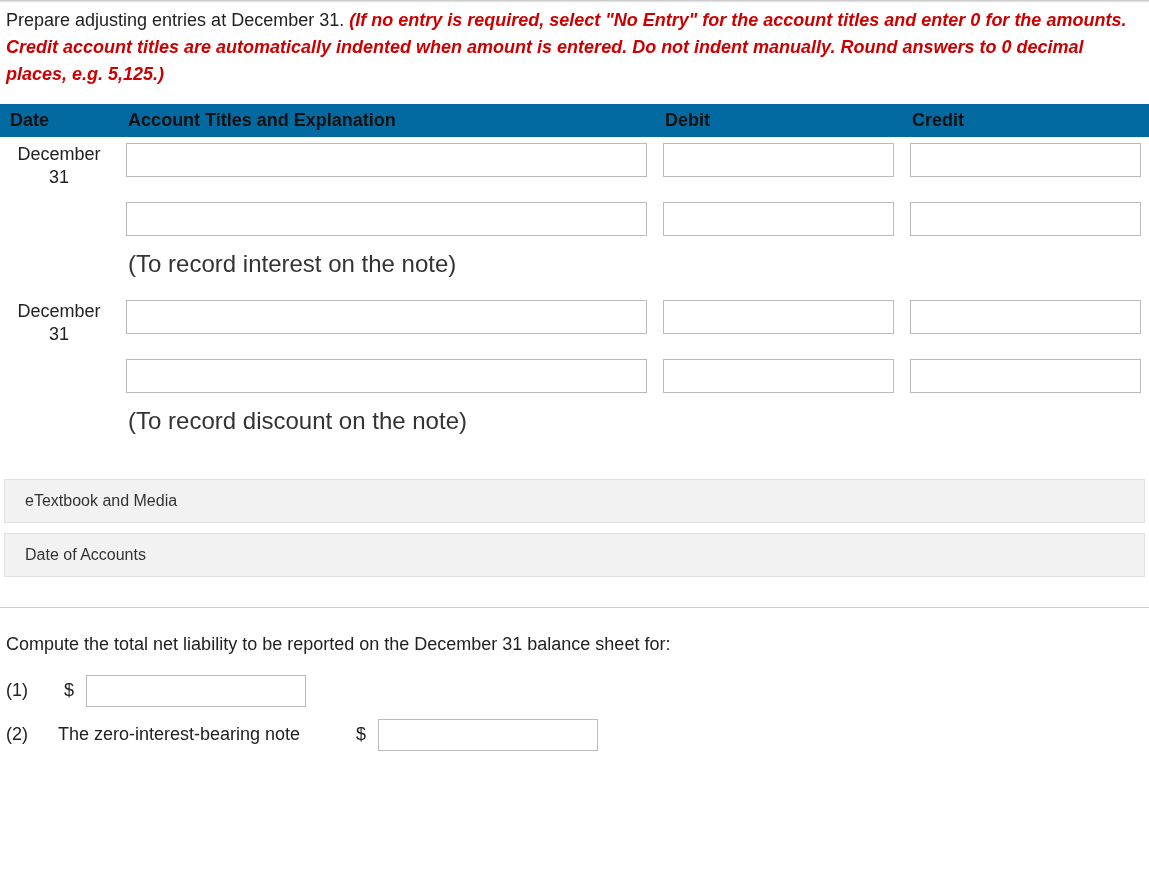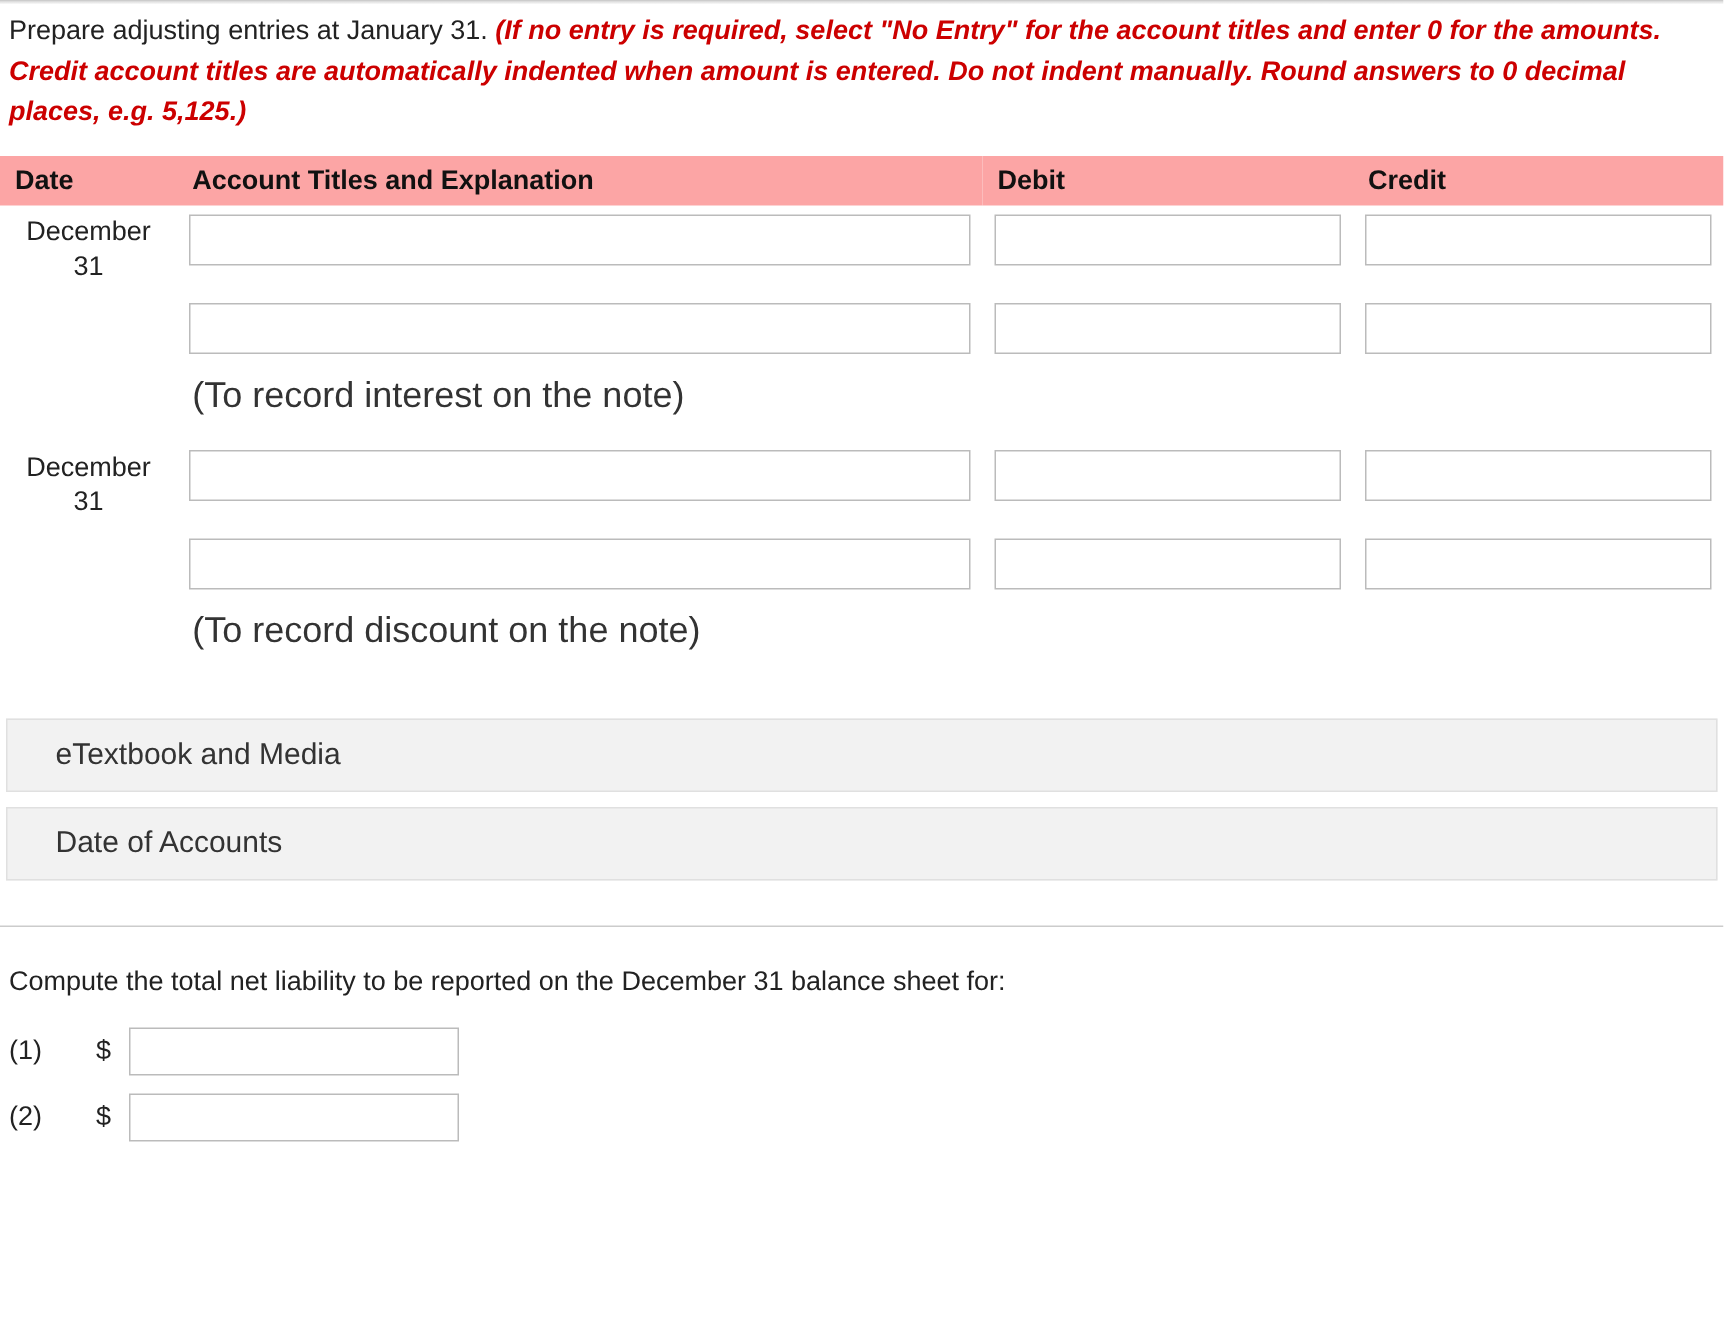--- a/index.html
+++ b/index.html
@@ -26,21 +26,21 @@
     color: #c00;
     font-style: italic;
     font-weight: bold;
   }
   table.journal {
     width: 100%;
     border-collapse: collapse;
     margin-top: 6px;
   }
   table.journal th {
-    background: #fca5a5;
+    background: #0369a1;
     font-weight: bold;
     text-align: left;
     padding: 6px 10px;
     font-size: 18px;
     color: #111;
   }
   table.journal th.center { text-align: left; }
   table.journal td {
     padding: 6px 8px;
     vertical-align: top;
@@ -65,23 +65,23 @@
   }
   .explain {
     color: #333;
     padding: 2px 0 10px 2px;
     font-size: 24px;
   }
   .section-bar {
     margin: 10px 4px;
     background: #f2f2f2;
     border: 1px solid #e0e0e0;
-    padding: 12px 32px;
+    padding: 12px 20px;
     color: #333;
-    font-size: 20px;
+    font-size: 16px;
     cursor: pointer;
   }
   .hr-full {
     border: none;
     border-top: 1px solid #ccc;
     margin: 30px 0 20px 0;
   }
   .compute-q {
     padding: 6px;
     color: #222;
@@ -114,21 +114,21 @@
     font-size: 16px;
   }
   .spacer-row td { height: 8px; padding:0; }
 </style>
 </head>
 <body>
 
 <div class="top-border"></div>
 
 <div class="instructions">
-  <span class="black">Prepare adjusting entries at January 31. </span><span class="red">(If no entry is required, select "No Entry" for the account titles and enter 0 for the amounts. Credit account titles are automatically indented when amount is entered. Do not indent manually. Round answers to 0 decimal places, e.g. 5,125.)</span>
+  <span class="black">Prepare adjusting entries at December 31. </span><span class="red">(If no entry is required, select "No Entry" for the account titles and enter 0 for the amounts. Credit account titles are automatically indented when amount is entered. Do not indent manually. Round answers to 0 decimal places, e.g. 5,125.)</span>
 </div>
 
 <table class="journal">
   <thead>
     <tr>
       <th>Date</th>
       <th>Account Titles and Explanation</th>
       <th class="center">Debit</th>
       <th class="center">Credit</th>
     </tr>
@@ -202,15 +202,16 @@
 <div class="compute-q">Compute the total net liability to be reported on the December 31 balance sheet for:</div>
 
 <div class="liability-row">
   <div class="num-label">(1)</div>
   <div class="dollar">$</div>
   <input value="" style="">
 </div>
 
 <div class="liability-row">
   <div class="num-label">(2)</div>
+  <div class="desc">The zero-interest-bearing note</div>
   <div class="dollar">$</div>
   <input value="" style="">
 </div>
 
 </body></html>

